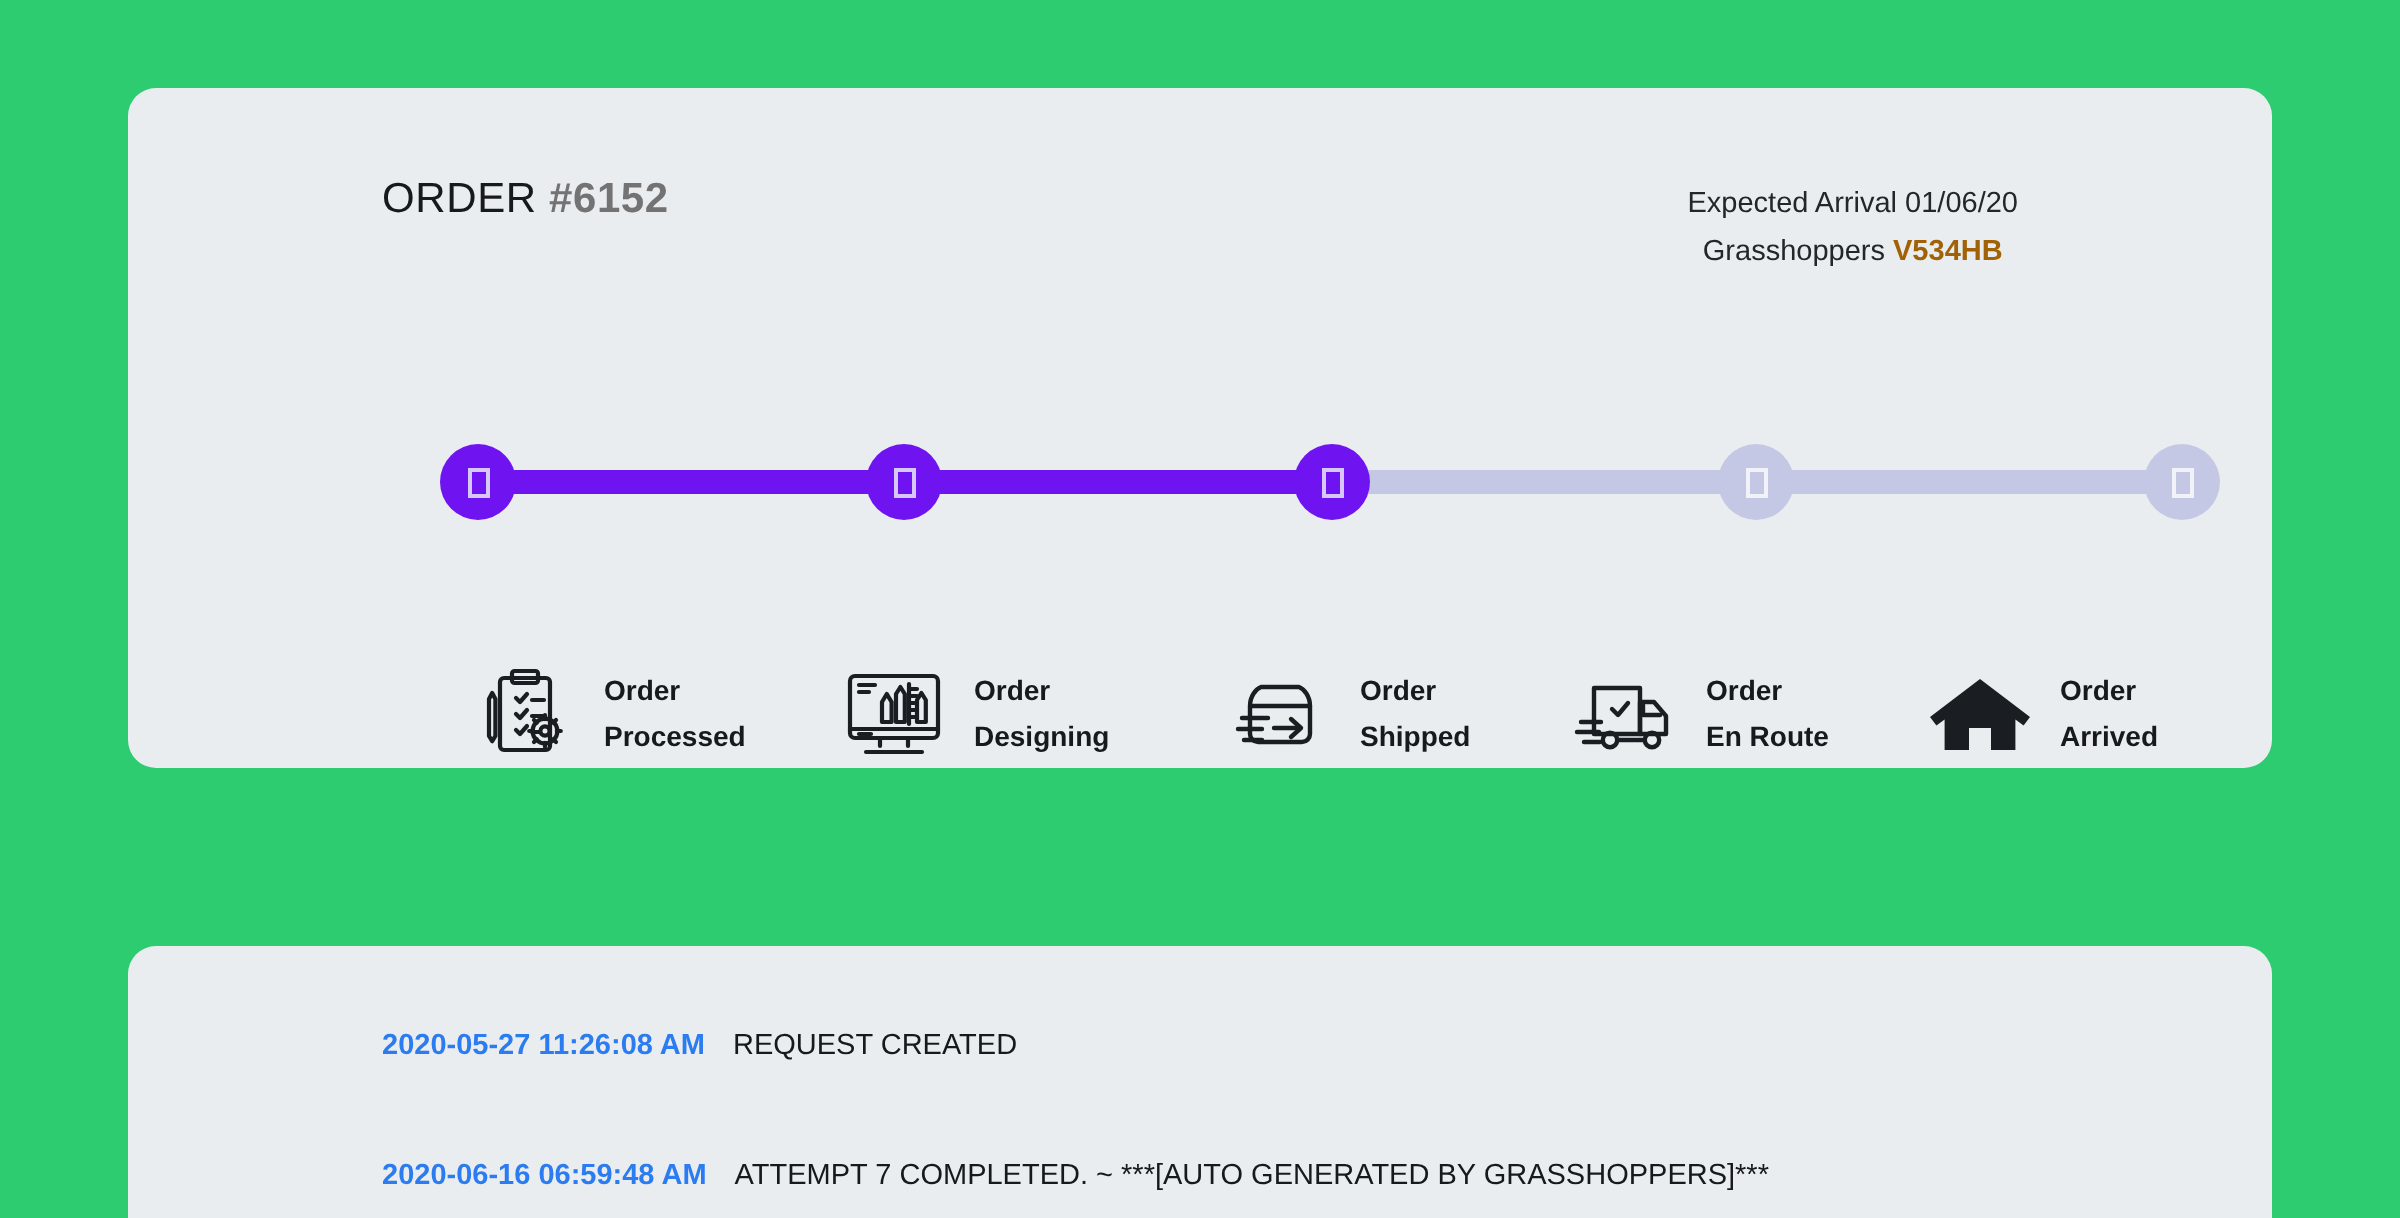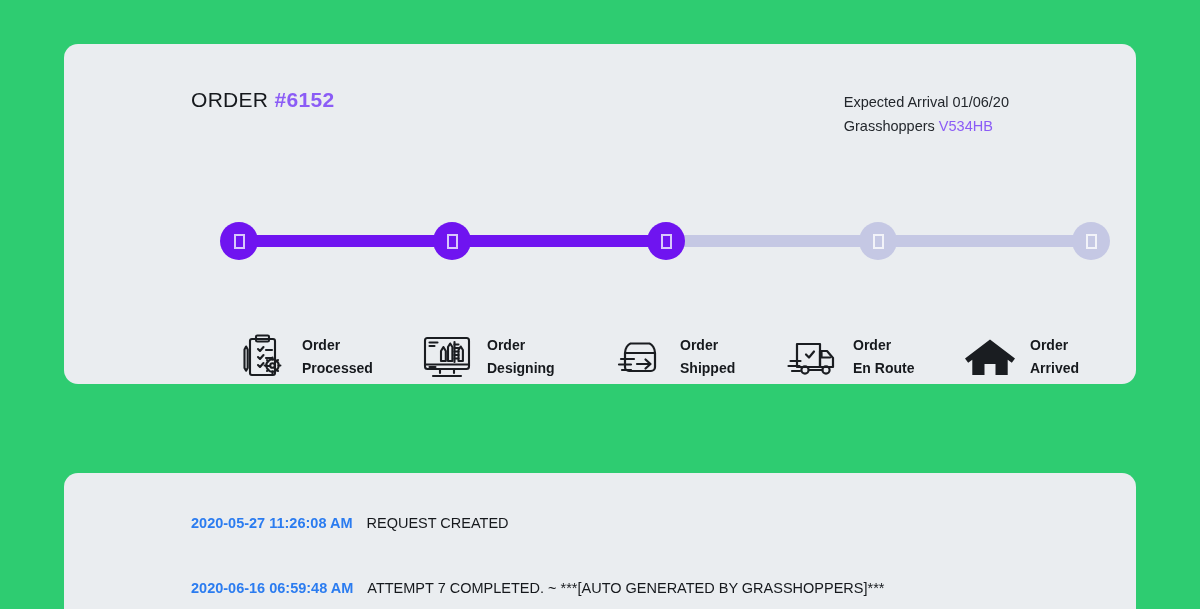--- a/index.html
+++ b/index.html
@@ -31,33 +31,33 @@
   }
   .order-title {
     position: absolute;
     left: 127px; top: 4px;
     font-size: 21px;
     color: #16191d;
     letter-spacing: 0.3px;
     white-space: nowrap;
   }
   .order-title .num {
-    color: #8b5cf6;
+    color: #737373;
     font-weight: bold;
     text-align: center;
   }
   .meta {
     position: absolute;
     right: 127px; top: 6px;
-    text-align: left;
+    text-align: center;
     font-size: 14.5px;
     color: #23272c;
     line-height: 24px;
   }
-  .meta .code { color: #8b5cf6; font-weight: normal; }
+  .meta .code { color: #a16207; font-weight: bold; }
 
   
   #progress {
     position: absolute;
     top: 178px;
     left: 156px;
     width: 890px;
     height: 38px;
   }
   .track {

